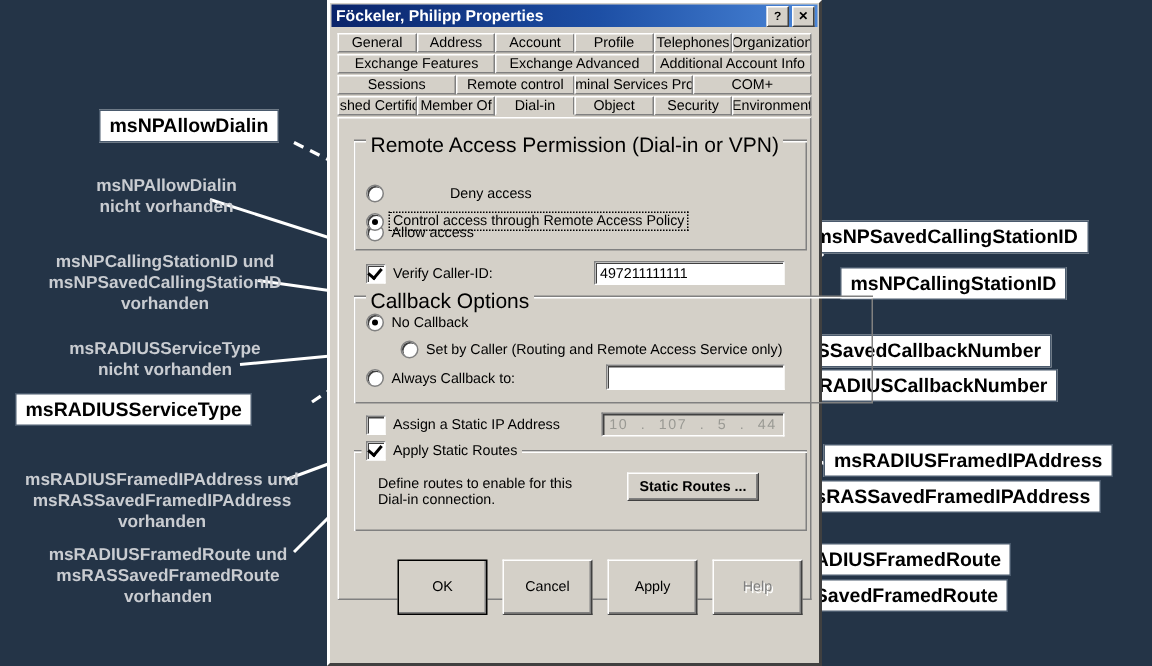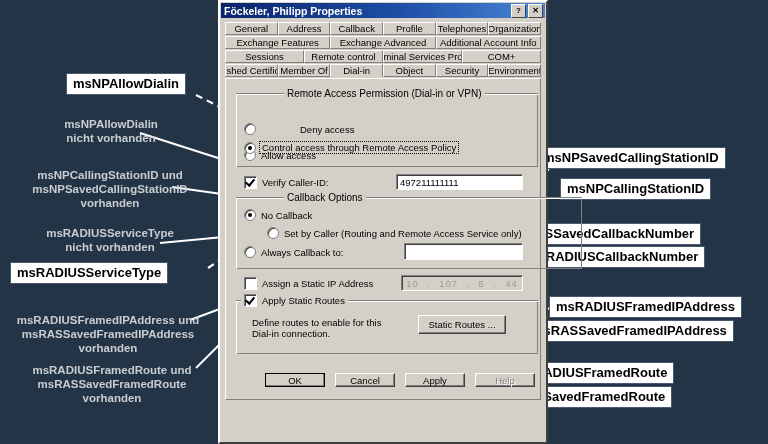--- a/index.html
+++ b/index.html
@@ -92,21 +92,21 @@
     border-top-color:#808080;
     box-sizing:border-box;
   }
   .grp::before{
     content:"";position:absolute;left:-1px;top:0px;right:-1px;bottom:-1px;
     border-left:1px solid #ffffff;border-top:1px solid #ffffff;
     pointer-events:none;
   }
   .grp-title{
     position:absolute;top:-6px;left:7px;background:#d4d0c8;
-    padding:0 3px;font-size:10px;color:#000;white-space:nowrap;z-index:2;margin-left:40px;
+    padding:0 3px;font-size:14px;color:#000;white-space:nowrap;z-index:2;
   }
   .radio,.check{position:absolute;font-size:9.5px;color:#000;display:flex;align-items:center;white-space:nowrap;}
   .rdot{
     width:10px;height:10px;border-radius:50%;
     background:#ffffff;
     border:1px solid #808080;
     box-shadow:inset 1px 1px 0 #404040, inset -1px -1px 0 #ffffff;
     margin-right:5px;flex:none;position:relative;
   }
   .rdot.on::after{
@@ -150,21 +150,21 @@
     border-left:1px solid #ffffff;border-top:1px solid #ffffff;
     border-right:1px solid #404040;border-bottom:1px solid #404040;
     box-shadow:inset -1px -1px 0 #808080;
     font-size:9.5px;color:#000;
     display:flex;align-items:center;justify-content:center;
     box-sizing:border-box;
   }
   .btn.disabled{color:#808080;text-shadow:1px 1px 0 #ffffff;}
   .btn.default{border:1px solid #000;}
   #btnrow{position:absolute;left:5px;right:5px;bottom:6px;height:20px;display:flex;justify-content:flex-end;gap:10px;}
-  #btnrow .btn{width:60px;height:14px;}
+  #btnrow .btn{width:60px;height:37px;}
 </style>
 </head>
 <body style="background: rgb(36, 52, 71);">
 
 <svg class="leaders">
 
   <polyline points="196,95 232,113 246,140" fill="none" stroke="#ffffff" stroke-width="2.2" stroke-dasharray="7,5"></polyline>
 
   <line x1="140" y1="133" x2="243" y2="166" stroke="#ffffff" stroke-width="2"></line>
 
@@ -233,21 +233,21 @@
   <div id="titlebar">
     <span class="tb-title">Föckeler, Philipp Properties</span>
     <span class="tb-btn">?</span>
     <span class="tb-btn">✕</span>
   </div>
 
   <div id="tabarea">
     <div class="tabrow">
       <div class="tab">General</div>
       <div class="tab">Address</div>
-      <div class="tab">Callback</div>
+      <div class="tab">Account</div>
       <div class="tab">Profile</div>
       <div class="tab">Telephones</div>
       <div class="tab">Organization</div>
     </div>
     <div class="tabrow">
       <div class="tab">Exchange Features</div>
       <div class="tab">Exchange Advanced</div>
       <div class="tab">Additional Account Info</div>
     </div>
     <div class="tabrow">
@@ -320,21 +320,21 @@
       <span>.</span>
       <span>44</span>
     </div>
 
     <div class="grp" style="left:10px;top:221px;width:302px;height:54px;"></div>
     <div class="check" style="left:15px;top:215px;background:#d4d0c8;padding:0 3px;z-index:3;">
       <span class="cbox on"></span>
       <span>Apply Static Routes</span>
     </div>
     <div class="statictext" style="left:26px;top:238px;width:150px;">Define routes to enable for this Dial-in connection.</div>
-    <div class="btn" style="position:absolute;left:192px;top:236px;width:88px;height:19px;">Static Routes ...</div>
+    <div class="btn" style="position:absolute;left:192px;top:236px;width:88px;height:19px;font-weight:bold;">Static Routes ...</div>
 
     <div id="btnrow">
       <div class="btn default">OK</div>
       <div class="btn">Cancel</div>
       <div class="btn">Apply</div>
       <div class="btn disabled">Help</div>
     </div>
 
   </div>
 </div>

